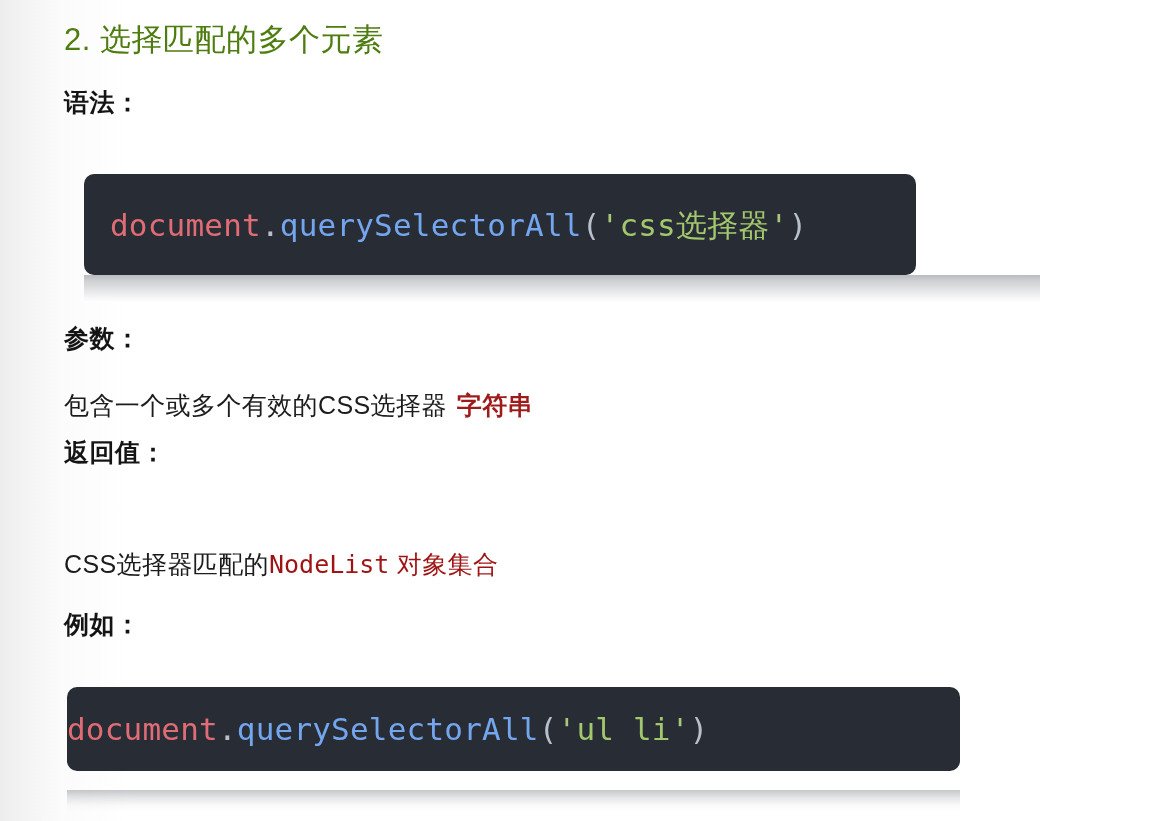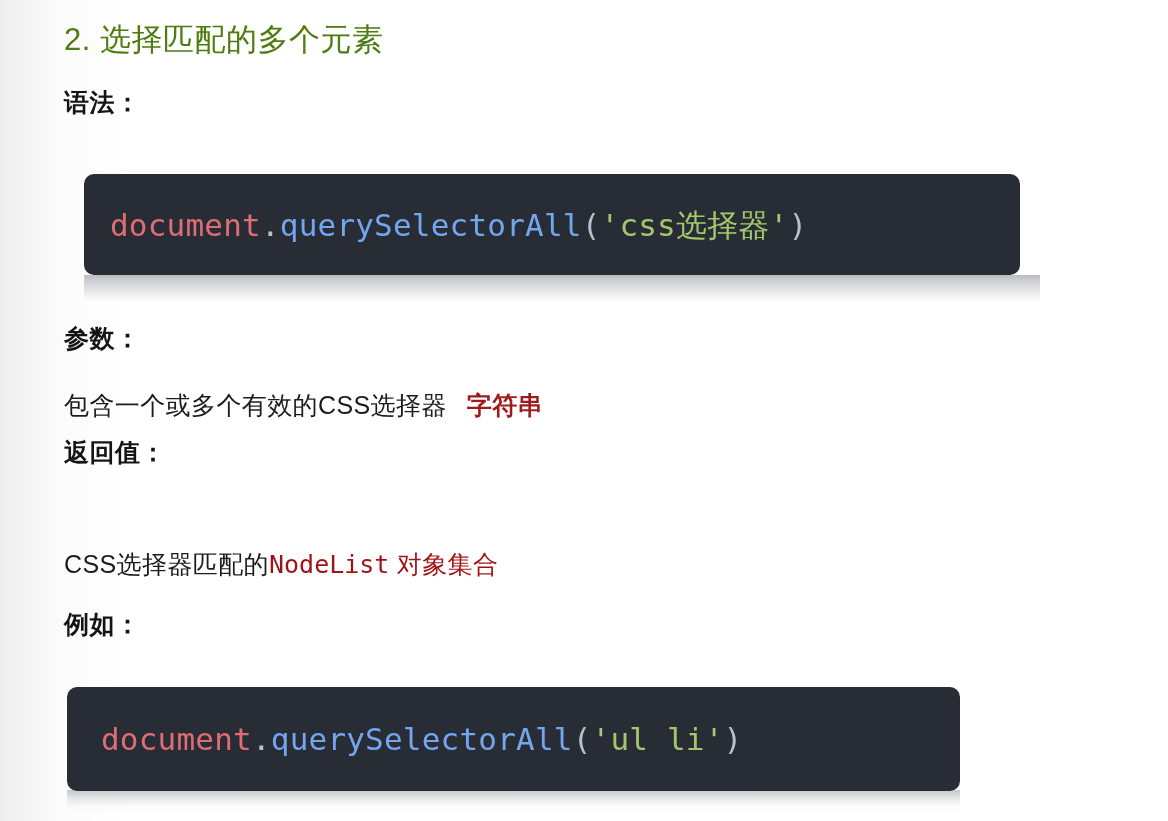--- a/index.html
+++ b/index.html
@@ -56,21 +56,21 @@
     left: 64px;
     font-size: 25px;
     line-height: 38px;
     color: #1c1c1c;
     white-space: nowrap;
     letter-spacing: 0.4px;
   }
   .body-text .accent-bold {
     color: #9e1b1b;
     font-weight: bold;
-    margin-left: 20px;
+    margin-left: 10px;
   }
   .body-text .accent-mono {
     color: #9e1414;
     font-family: "DejaVu Sans Mono", "Liberation Mono", monospace;
     font-weight: 400;
     letter-spacing: 0px;
   }
   .body-text .accent-plain {
     color: #9e1414;
   }
@@ -115,33 +115,33 @@
 <div class="page-bg"></div>
 
 <div class="page">
 
   <div class="section-title">2. 选择匹配的多个元素</div>
 
   <div class="h-label" style="top:84px;">语法：</div>
 
   <div class="code-shadow" style="left:84px; top:275px; width:956px; height:28px;"></div>
 
-  <div class="code-block" style="left:84px; top:174px; width:936px; height:101px; padding-left:26px;">
+  <div class="code-block" style="left:84px; top:174px; width:832px; height:101px; padding-left:26px;">
     <div class="code-line"><span class="tok-obj">document</span><span class="tok-dot">.</span><span class="tok-fn">querySelectorAll</span><span class="tok-paren">(</span><span class="tok-quote">'</span><span class="tok-string">css选择器</span><span class="tok-quote">'</span><span class="tok-paren">)</span></div>
   </div>
 
   <div class="h-label" style="top:320px;">参数：</div>
 
   <div class="body-text" style="top:386px;"><span>包含一个或多个有效的CSS选择器</span><span class="accent-bold">字符串</span></div>
 
   <div class="h-label" style="top:434px;">返回值：</div>
 
   <div class="body-text" style="top:545px;"><span>CSS选择器匹配的</span><span class="accent-mono">NodeList</span><span class="accent-plain"> 对象集合</span></div>
 
   <div class="h-label" style="top:606px;">例如：</div>
 
   <div class="code-shadow soft" style="left:67px; top:790px; width:893px; height:22px;"></div>
 
-  <div class="code-block" style="left:67px; top:687px; width:893px; height:104px; padding-left:34px;align-items:center;">
+  <div class="code-block" style="left:67px; top:687px; width:893px; height:84px; align-items:center;">
     <div class="code-line"><span class="tok-obj">document</span><span class="tok-dot">.</span><span class="tok-fn">querySelectorAll</span><span class="tok-paren">(</span><span class="tok-quote">'</span><span class="tok-string">ul li</span><span class="tok-quote">'</span><span class="tok-paren">)</span></div>
   </div>
 
 </div>
 
 </body></html>

